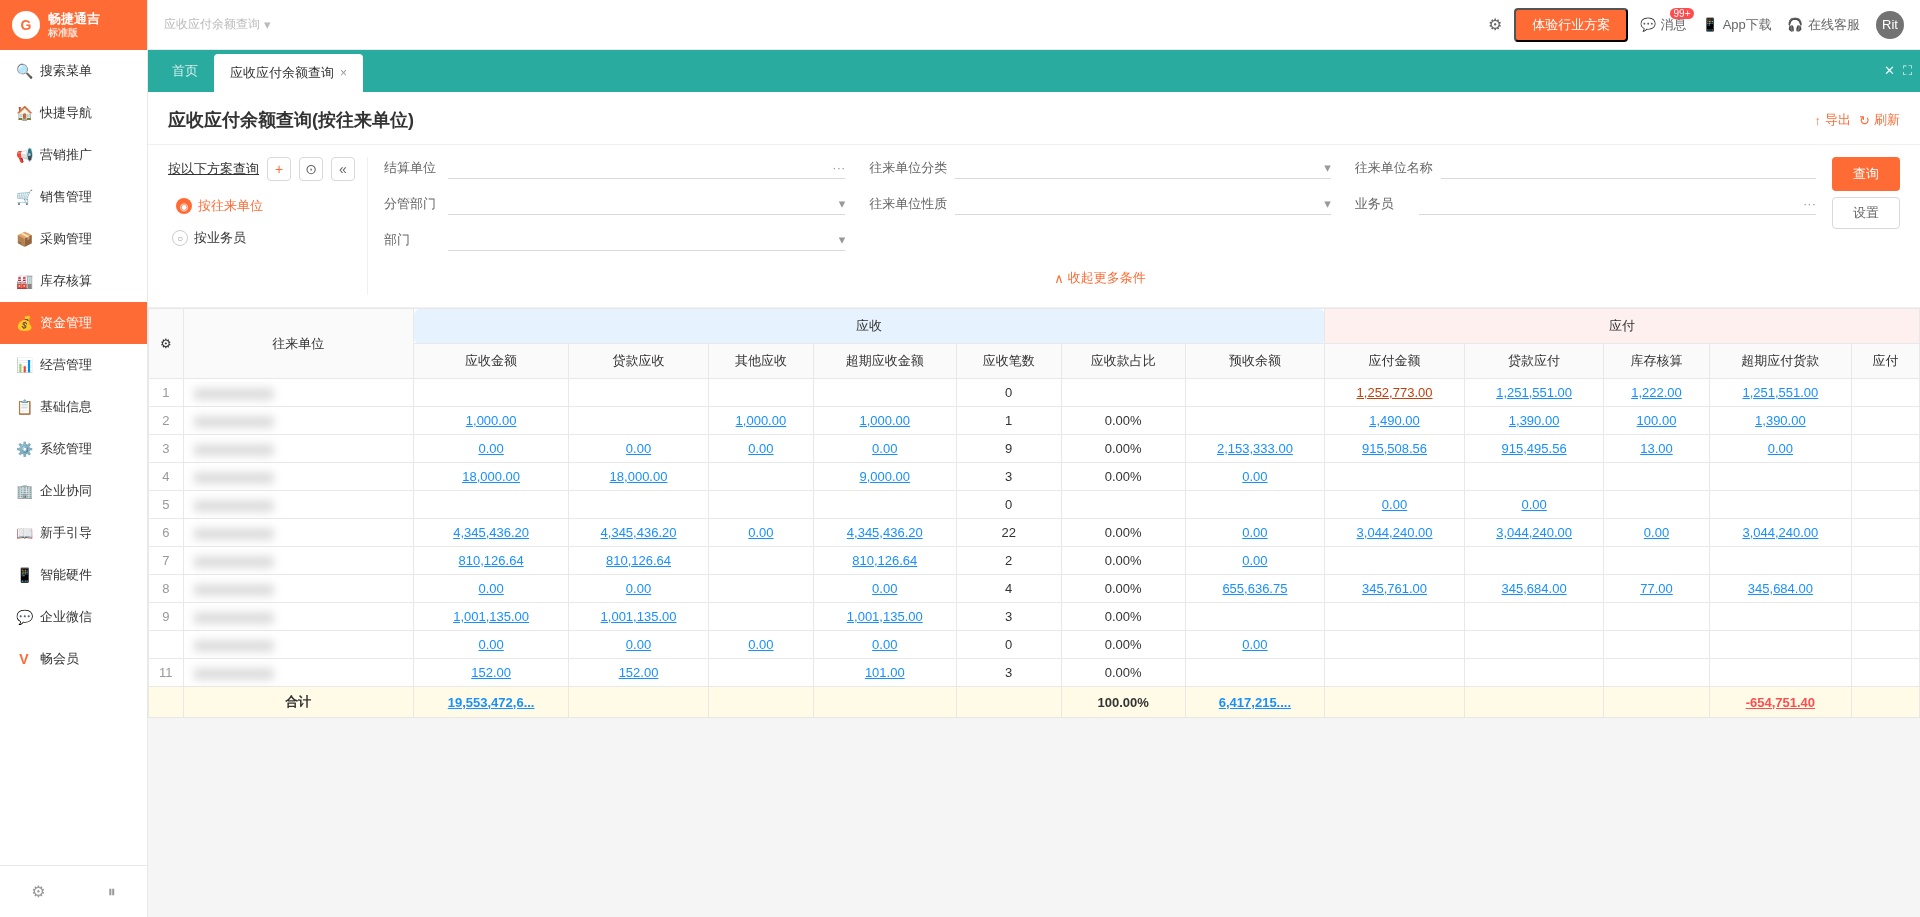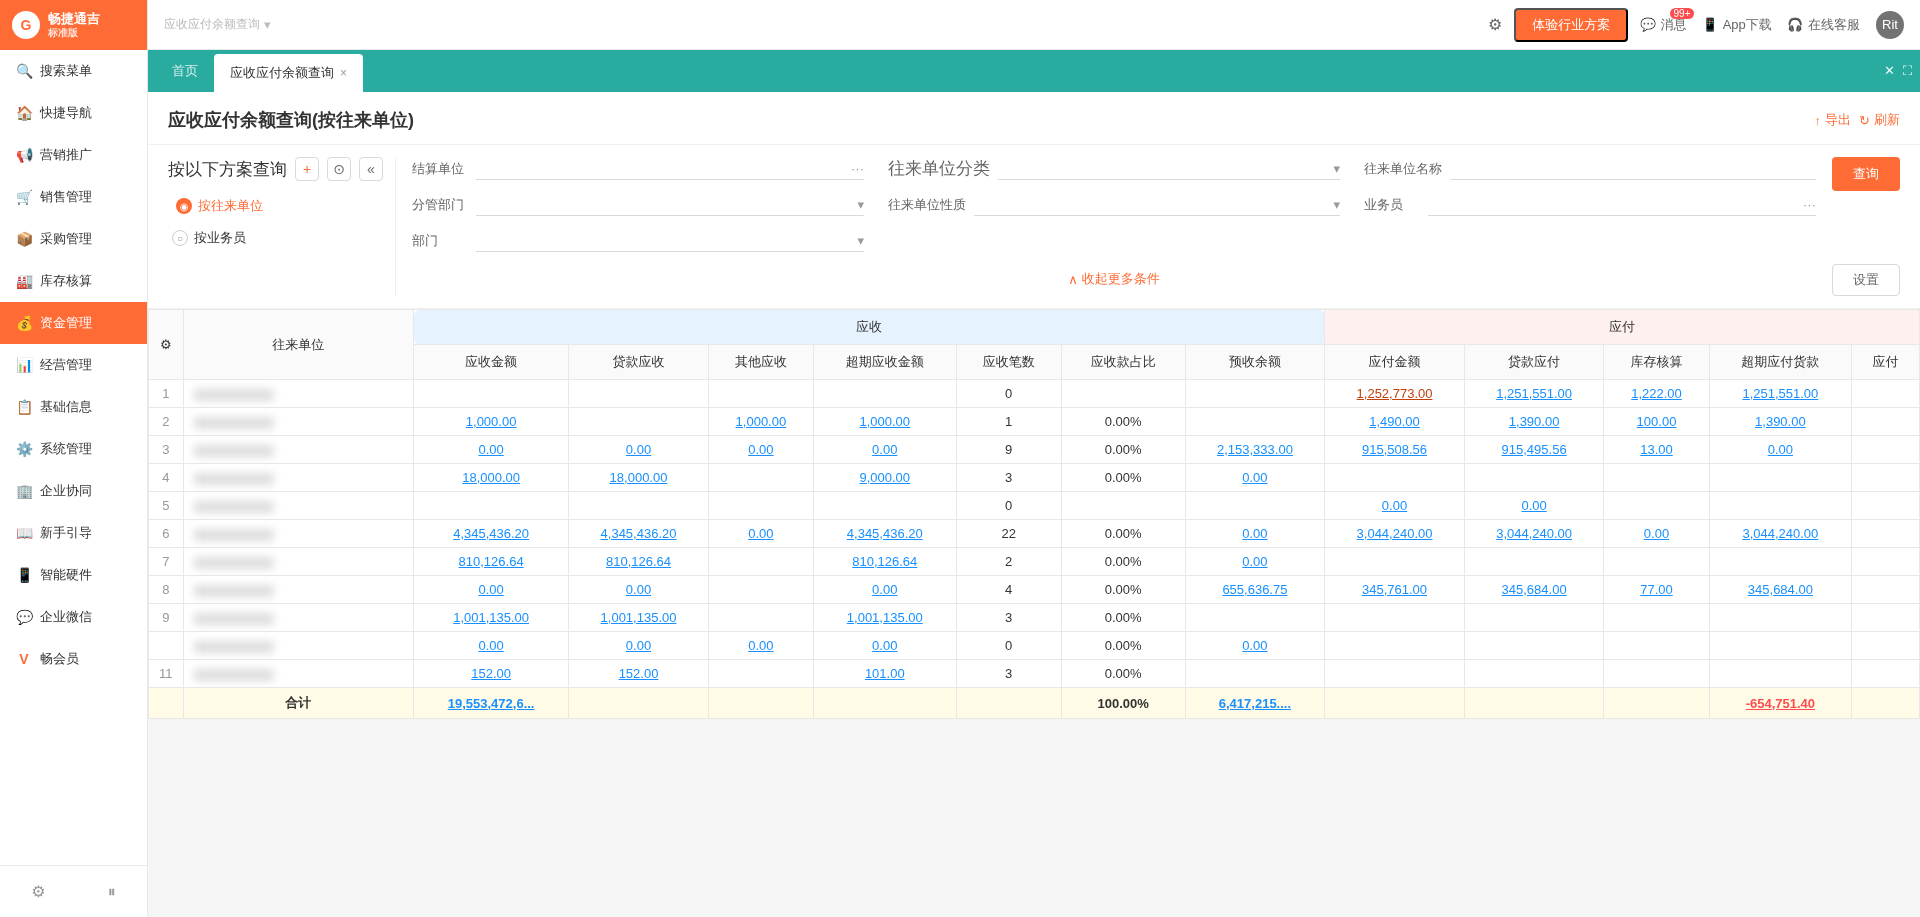--- a/index.html
+++ b/index.html
@@ -211,21 +211,21 @@
             <span>刷新</span>
           </button>
         </div>
       </div>
 
       <div class="search-area">
         <div style="display:flex; gap:16px;">
 
           <div style="min-width:180px; border-right:1px solid #f0f0f0; padding-right:12px;">
             <div style="display:flex;align-items:center;gap:8px;margin-bottom:12px;">
-              <span style="color:#333;font-size:17px;">按以下方案查询</span>
+              <span style="color:#333;font-size:13px;text-decoration:underline;">按以下方案查询</span>
               <div class="btn-icon" style="color:#ff6b35;">+</div>
               <div class="btn-icon">⊙</div>
               <div class="btn-icon">«</div>
             </div>
             <div class="subnav-item active" style="display:flex;align-items:center;gap:6px;margin-bottom:6px;">
               <div style="width:16px;height:16px;border-radius:50%;background:#ff6b35;display:flex;align-items:center;justify-content:center;">
                 <span style="color:#fff;font-size:10px;">◉</span>
               </div>
               <span style="color:#ff6b35;font-size:13px;">按往来单位</span>
             </div>
@@ -238,21 +238,21 @@
           <div style="flex:1;">
             <div style="display:grid;grid-template-columns:1fr 1fr 1fr;gap:14px 24px;align-items:center;margin-bottom:10px;">
 
               <div class="field-group" style="display:flex;align-items:center;gap:8px;">
                 <span style="color:#666;white-space:nowrap;min-width:56px;font-size:13px;">结算单位</span>
                 <div style="flex:1;border-bottom:1px solid #d9d9d9;padding:3px 0;display:flex;justify-content:flex-end;cursor:pointer;min-width:140px;">
                   <span style="color:#999;">···</span>
                 </div>
               </div>
               <div class="field-group" style="display:flex;align-items:center;gap:8px;">
-                <span style="color:#666;white-space:nowrap;min-width:70px;font-size:17px;">往来单位分类</span>
+                <span style="color:#666;white-space:nowrap;min-width:70px;font-size:13px;">往来单位分类</span>
                 <div style="flex:1;border-bottom:1px solid #d9d9d9;padding:3px 0;display:flex;justify-content:space-between;cursor:pointer;min-width:120px;">
                   <span></span>
                   <span style="color:#999;">▾</span>
                 </div>
               </div>
               <div class="field-group" style="display:flex;align-items:center;gap:8px;">
                 <span style="color:#666;white-space:nowrap;min-width:70px;font-size:13px;">往来单位名称</span>
                 <input type="text" style="flex: 1 1 0%; border-top: none; border-right: none; border-left: none; border-image: initial; border-bottom: 1px solid rgb(217, 217, 217); padding: 3px 0px; font-size: 13px; outline: none; min-width: 120px;">
               </div>
 
@@ -285,21 +285,21 @@
                 </div>
               </div>
             </div>
 
             <div class="search-more">
               <span>∧</span>
               <span>收起更多条件</span>
             </div>
           </div>
 
-          <div style="display:flex;flex-direction:column;gap:6px;justify-content:space-between;padding-top:0;">
+          <div style="display:flex;flex-direction:column;gap:6px;justify-content:flex-start;padding-top:0;">
             <button class="btn-query">查询</button>
             <button class="btn-settings">设置</button>
           </div>
         </div>
       </div>
 
       <div class="table-wrapper" style="max-height:480px;overflow:auto;">
         <table class="data-table">
           <thead>
             <tr>

